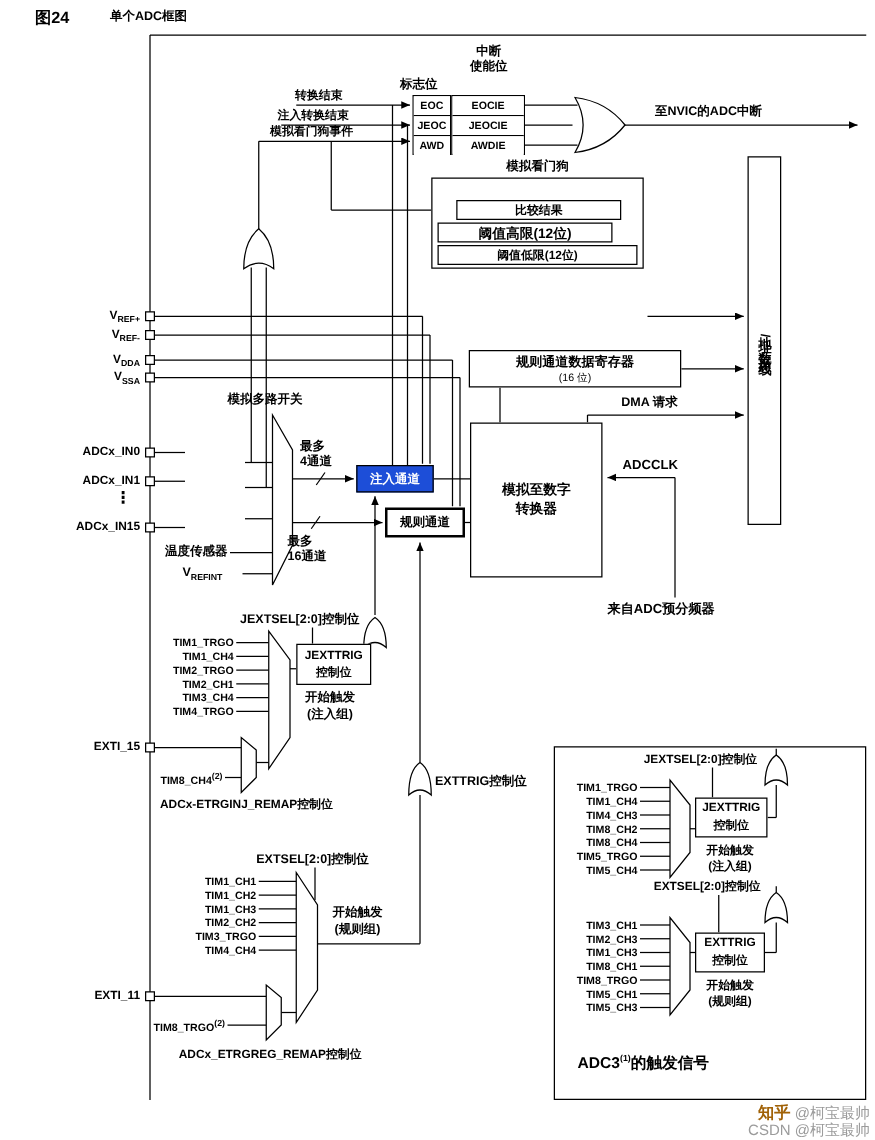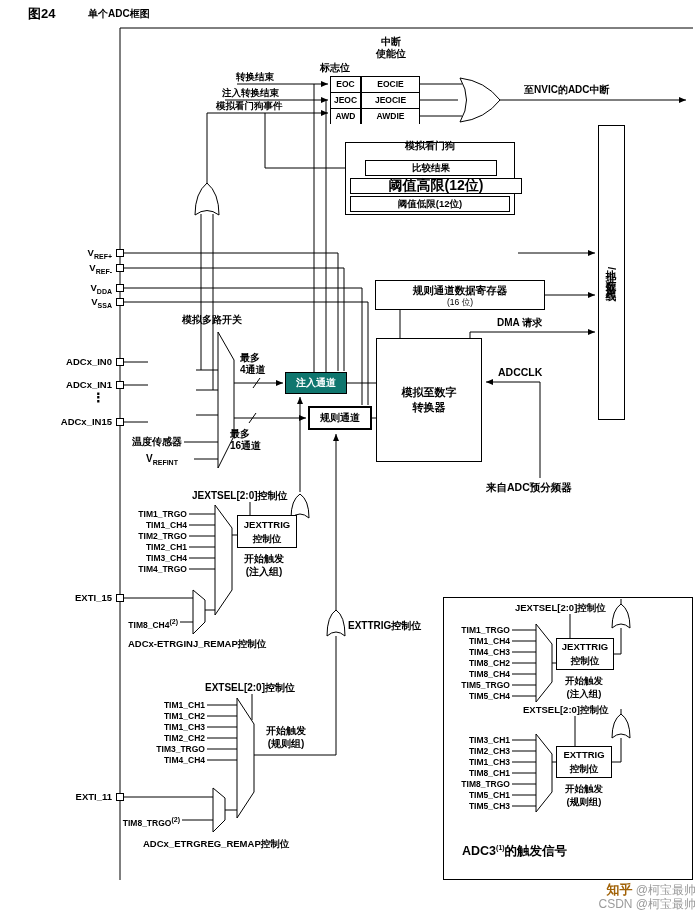--- a/index.html
+++ b/index.html
@@ -190,23 +190,23 @@
     <div class="rw">EOCIE</div>
     <div class="rw">JEOCIE</div>
     <div class="rw">AWDIE</div>
   </div>
   <div class="lbl" style="left:236px;top:71px;font-size:9.5px">转换结束</div>
   <div class="lbl" style="left:222px;top:87px;font-size:9.5px">注入转换结束</div>
   <div class="lbl" style="left:216px;top:100px;font-size:9.5px">模拟看门狗事件</div>
   <div class="lbl" style="left:524px;top:84px">至NVIC的ADC中断</div>
 
   <div class="box" style="left:345px;top:142px;width:170px;height:73px"></div>
-  <div class="lbl c" style="left:345px;top:140px;width:170px">模拟看门狗</div>
+  <div class="lbl c" style="left:345px;top:128px;width:170px">模拟看门狗</div>
   <div class="box flex" style="left:365px;top:160px;width:132px;height:16px;font-size:9.5px;font-weight:700">比较结果</div>
-  <div class="box flex" style="left:350px;top:178px;width:172px;height:16px;font-size:14px;font-weight:700">阈值高限(12位)</div>
+  <div class="box flex" style="left:350px;top:178px;width:140px;height:16px;font-size:11px;font-weight:700">阈值高限(12位)</div>
   <div class="box flex" style="left:350px;top:196px;width:160px;height:16px;font-size:9.5px;font-weight:700">阈值低限(12位)</div>
 
   <div class="box c" style="left:375px;top:280px;width:170px;height:30px">
     <div style="font-size:10.5px;font-weight:700;line-height:14px;padding-top:2px">规则通道数据寄存器</div>
     <div style="font-size:8.5px;line-height:11px">(16 位)</div>
   </div>
 
   <div class="box flex vert" style="left:598px;top:125px;width:27px;height:295px;font-size:10.5px;font-weight:700">地址/数据总线</div>
   <div class="lbl" style="left:497px;top:317px">DMA 请求</div>
 
@@ -226,21 +226,21 @@
     <span>最多</span>
     <span>4通道</span>
   </div>
   <div class="lbl two" style="left:230px;top:428px">
     <span>最多</span>
     <span>16通道</span>
   </div>
   <div class="lbl" style="left:132px;top:436px">温度传感器</div>
   <div class="lbl" style="left:146px;top:453px"><span>V</span><sub class="sb">REFINT</sub></div>
 
-  <div class="box flex" style="left:285px;top:372px;width:62px;height:22px;background:#0f766e;color:#fff;font-size:10px;font-weight:700;border-color:#000">注入通道</div>
+  <div class="box flex" style="left:285px;top:372px;width:62px;height:22px;background:#1d4ed8;color:#fff;font-size:10px;font-weight:700;border-color:#000">注入通道</div>
   <div class="box flex" style="left:308px;top:406px;width:64px;height:24px;border-width:2px;font-size:10px;font-weight:700">规则通道</div>
   <div class="box flex col" style="left:376px;top:338px;width:106px;height:124px;font-size:11px;font-weight:700;line-height:15px">
     <span>模拟至数字</span>
     <span>转换器</span>
   </div>
   <div class="lbl" style="left:498px;top:366px;font-size:10.5px">ADCCLK</div>
   <div class="lbl" style="left:486px;top:481px;font-size:10.5px">来自ADC预分频器</div>
 
   <div class="lbl" style="left:192px;top:490px">JEXTSEL[2:0]控制位</div>
   <div class="src" style="left:130px;top:508px">TIM1_TRGO</div>

